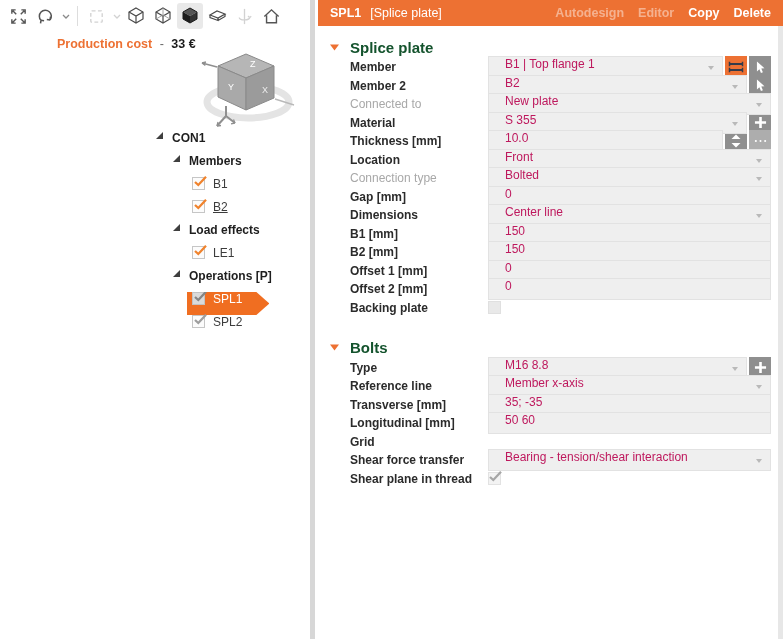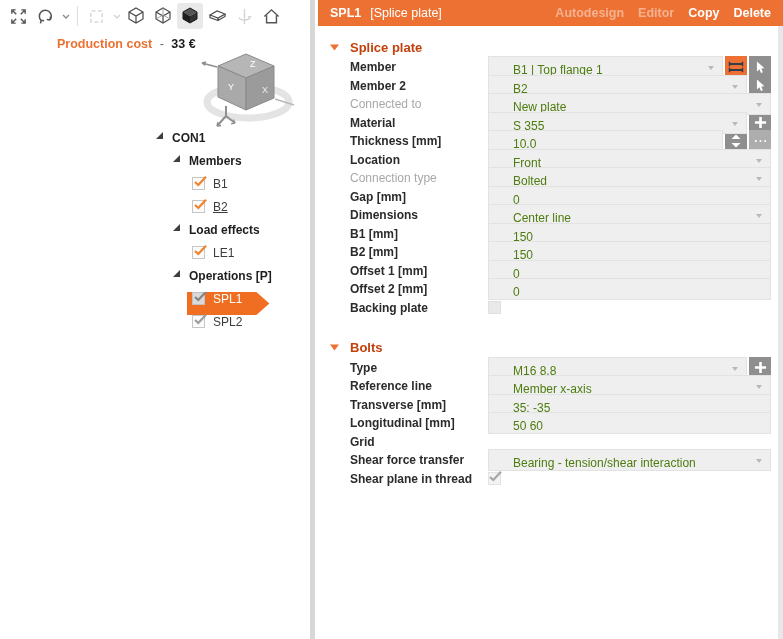--- a/index.html
+++ b/index.html
@@ -49,27 +49,27 @@
   .rpanel{position:absolute;left:318px;top:0;right:0;bottom:0;background:#fff}
   .rheader{height:26px;background:#ED7133;color:#fff;display:flex;align-items:center;padding:0 12px;font-size:12.5px}
   .rtitle{font-weight:bold;margin-right:9px}
   .ractions{margin-left:auto;display:flex;gap:14px;font-weight:bold}
   .raction{cursor:pointer}
   .raction.disabled{color:rgba(255,255,255,0.45);cursor:default}
 
   .rbody{padding:13px 12px 0 32px}
   .sechead{display:flex;align-items:center;margin-left:-20px;height:16px;margin-bottom:4px}
   .sectri{margin-right:11px;display:flex}
-  .sectitle{color:#c2410c;font-weight:bold;font-size:13px}
+  .sectitle{color:#14532d;font-weight:bold;font-size:15px}
   .sec2{margin-top:24px}
 
   .row{display:flex;align-items:center;height:16px;margin-bottom:2.5px}
   .rlabel{width:138px;flex:none;font-weight:bold;font-size:12px;color:#2b2b2b;white-space:nowrap}
   .rlabel.muted{font-weight:normal;color:#A8A8A8}
-  .field{flex:1;height:22px;background:#EFEFEF;border:1px solid #E2E2E2;display:flex;align-items:flex-end;padding:0 24px;position:relative;color:#4d7c0f;min-width:0}
+  .field{flex:1;height:22px;background:#EFEFEF;border:1px solid #E2E2E2;display:flex;align-items:flex-start;padding:0 16px;position:relative;color:#be185d;min-width:0}
   .fval{white-space:nowrap;overflow:hidden;font-size:12px}
   .chev{position:absolute;right:8px;top:9px;width:0;height:0;border-left:3.5px solid transparent;border-right:3.5px solid transparent;border-top:4px solid #B9B9B9}
   .btn{flex:none;width:22px;height:22px;margin-left:2px;background:#8F8F8F;display:flex;align-items:center;justify-content:center;cursor:pointer}
   .btn.member{background:#ED7133}
   .btn.light{background:#ADADAD}
   .fcheck{width:13px;height:13px;background:#E9E9E9;border:1px solid #E0E0E0;position:relative;cursor:pointer}
   .fcheck.on{background:#F3F3F3;border-color:#E2E2E2}
   .fcheck svg{position:absolute;left:0;top:-2px;overflow:visible}
 </style>
 </head>

